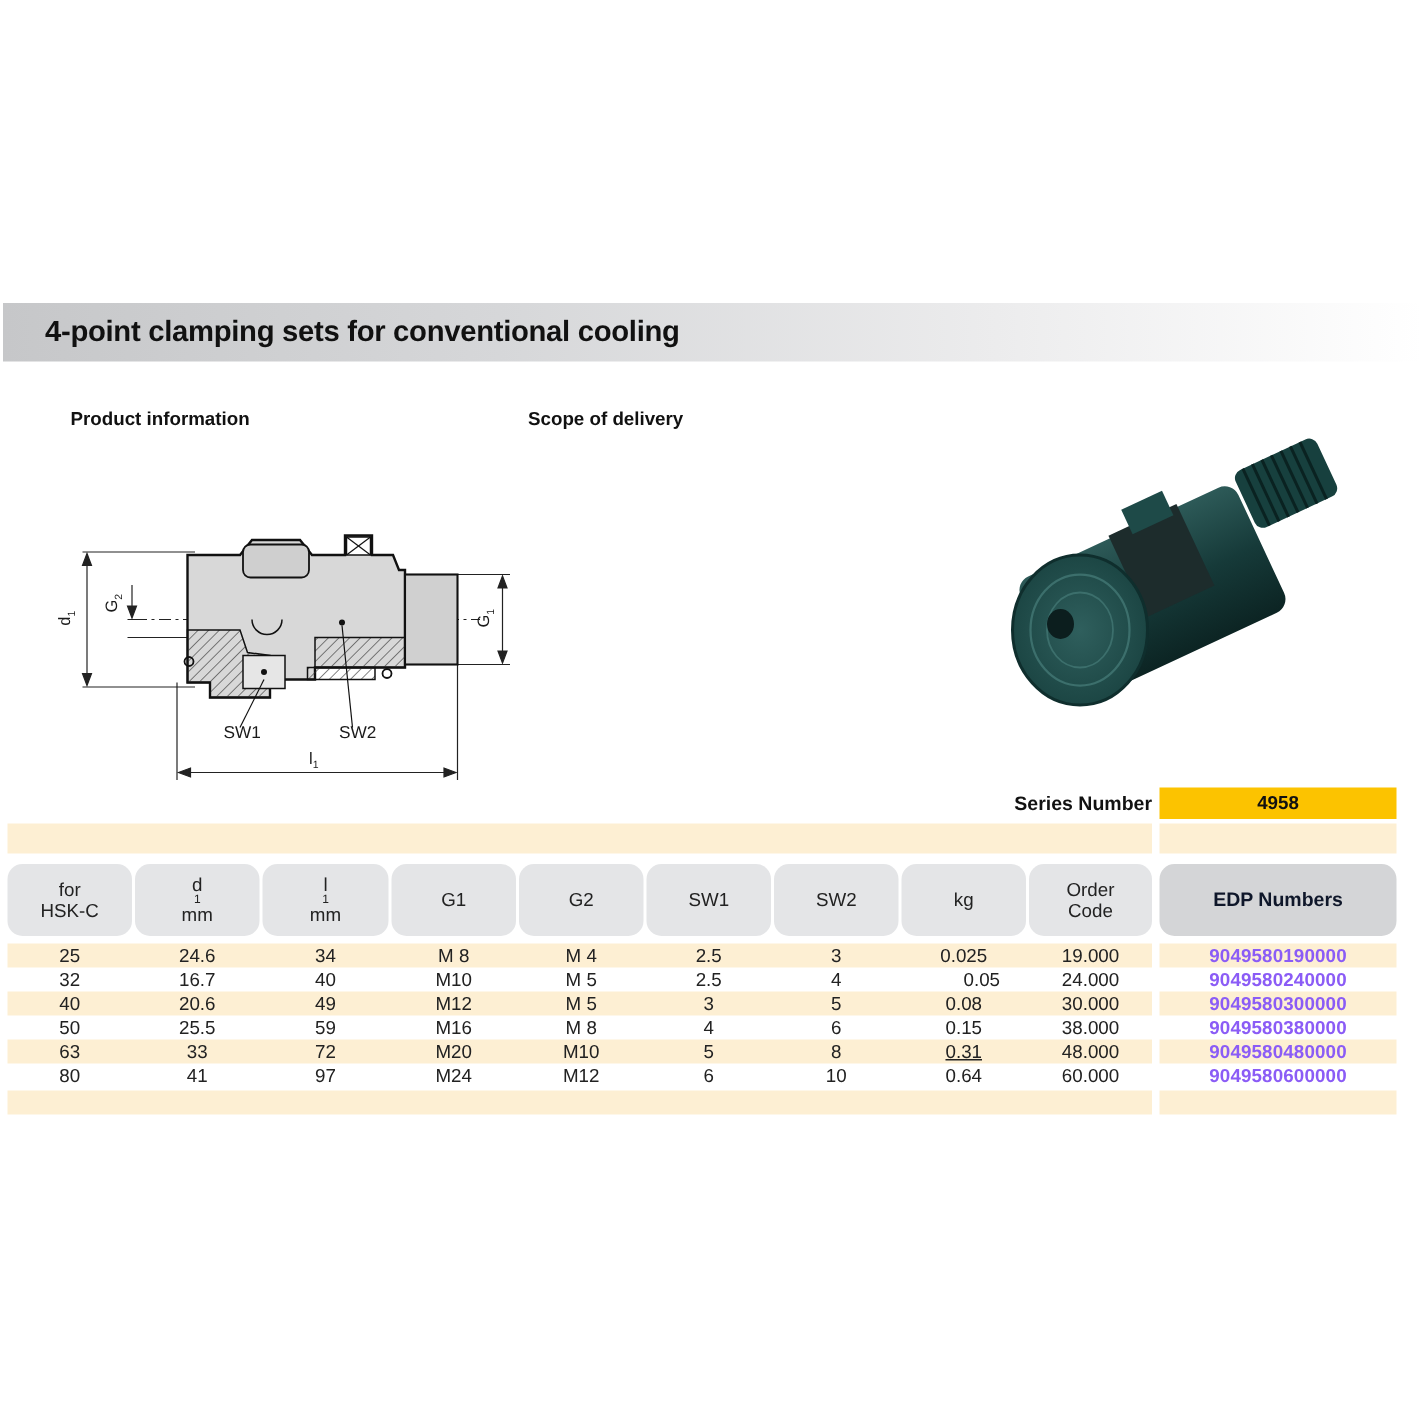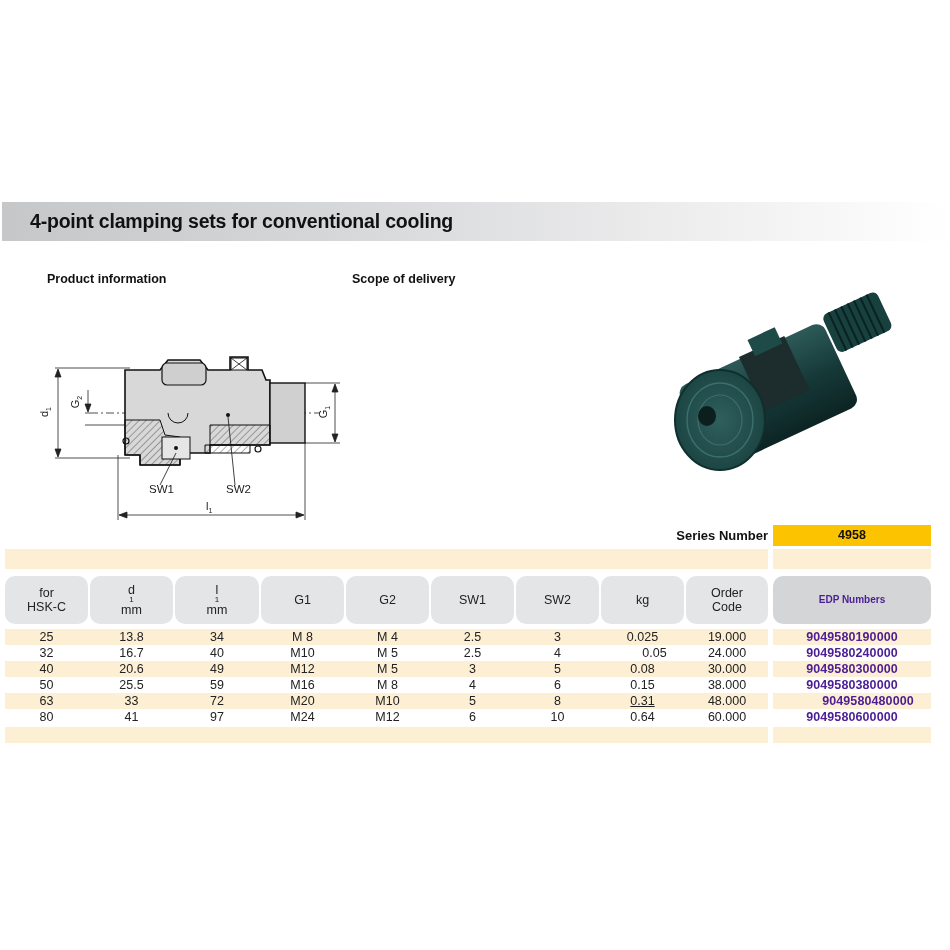--- a/index.html
+++ b/index.html
@@ -19,30 +19,30 @@
   .photo { left:650px; top:270px; width:300px; height:210px; }
 
   .series-label { left:600px; top:528px; width:168px; text-align:right; font-size:13px; font-weight:bold; color:#111; }
   .series-box { left:773px; top:525px; width:158px; height:21px; background:#fcc300;
     text-align:center; font-size:12.5px; font-weight:bold; line-height:21px; color:#111; }
 
   .band { background:#fdefd3; }
   .hdr-cell { position:absolute; top:576px; height:48px; background:#e4e5e7;
     display:flex; align-items:center; justify-content:center; flex-direction:column;
     text-align:center; font-size:12.5px; color:#222; line-height:14px;border-radius:10px; }
-  .hdr-edp { background:#d4d5d7; font-weight:bold; font-size:10px; color:#4c1d95; }
+  .hdr-edp { background:#d4d5d7; font-weight:bold; font-size:13px; color:#0f172a; }
   .sub { font-size:8px; line-height:6px; display:block; }
 
   .row { position:absolute; left:5px; width:926px; height:16px; }
   .row .stripe-l { position:absolute; left:0; top:0; width:763px; height:16px; }
   .row .stripe-r { position:absolute; left:768px; top:0; width:158px; height:16px; }
   .striped .stripe-l, .striped .stripe-r { background:#fdefd3; }
   .cell { position:absolute; top:0; height:16px; line-height:16px; text-align:center;
     font-size:12.5px; color:#222; }
-  .cell.edp { font-weight:bold; color:#4c1d95; font-size:12.5px; letter-spacing:0.1px; }
+  .cell.edp { font-weight:bold; color:#8b5cf6; font-size:12.5px; letter-spacing:0.1px; }
 </style>
 </head>
 <body>
 
 <div class="abs title-band"></div>
 <div class="abs title-text">4-point clamping sets for conventional cooling</div>
 
 <div class="abs" style="left:47px; top:272px;">
   <div class="info-head">Product information</div>
 </div>
@@ -180,21 +180,21 @@
 <div class="hdr-cell" style="left:686px; width:82px;">
   <span>Order</span>
     <span>Code</span>
 </div>
 <div class="hdr-cell hdr-edp" style="left:773px; width:158px;">EDP Numbers</div>
 
 <div class="row striped" style="top:629px;">
   <div class="stripe-l"></div>
     <div class="stripe-r"></div>
   <div class="cell" style="left:0;width:83px;">25</div>
-  <div class="cell" style="left:85px;width:83px;">13.8</div>
+  <div class="cell" style="left:85px;width:83px;">24.6</div>
   <div class="cell" style="left:170px;width:84px;">34</div>
   <div class="cell" style="left:256px;width:83px;">M 8</div>
   <div class="cell" style="left:341px;width:83px;">M 4</div>
   <div class="cell" style="left:426px;width:83px;">2.5</div>
   <div class="cell" style="left:511px;width:83px;">3</div>
   <div class="cell" style="left:596px;width:83px;">0.025</div>
   <div class="cell" style="left:681px;width:82px;">19.000</div>
   <div class="cell edp" style="left:768px;width:158px;">9049580190000</div>
 </div>
 <div class="row" style="top:645px;">
@@ -244,21 +244,21 @@
     <div class="stripe-r"></div>
   <div class="cell" style="left:0;width:83px;">63</div>
   <div class="cell" style="left:85px;width:83px;">33</div>
   <div class="cell" style="left:170px;width:84px;">72</div>
   <div class="cell" style="left:256px;width:83px;">M20</div>
   <div class="cell" style="left:341px;width:83px;">M10</div>
   <div class="cell" style="left:426px;width:83px;">5</div>
   <div class="cell" style="left:511px;width:83px;">8</div>
   <div class="cell" style="left:596px;width:83px;text-decoration:underline;">0.31</div>
   <div class="cell" style="left:681px;width:82px;">48.000</div>
-  <div class="cell edp" style="left:768px;width:158px;padding-left:16px;">9049580480000</div>
+  <div class="cell edp" style="left:768px;width:158px;">9049580480000</div>
 </div>
 <div class="row" style="top:709px;">
   <div class="stripe-l"></div>
     <div class="stripe-r"></div>
   <div class="cell" style="left:0;width:83px;">80</div>
   <div class="cell" style="left:85px;width:83px;">41</div>
   <div class="cell" style="left:170px;width:84px;">97</div>
   <div class="cell" style="left:256px;width:83px;">M24</div>
   <div class="cell" style="left:341px;width:83px;">M12</div>
   <div class="cell" style="left:426px;width:83px;">6</div>

